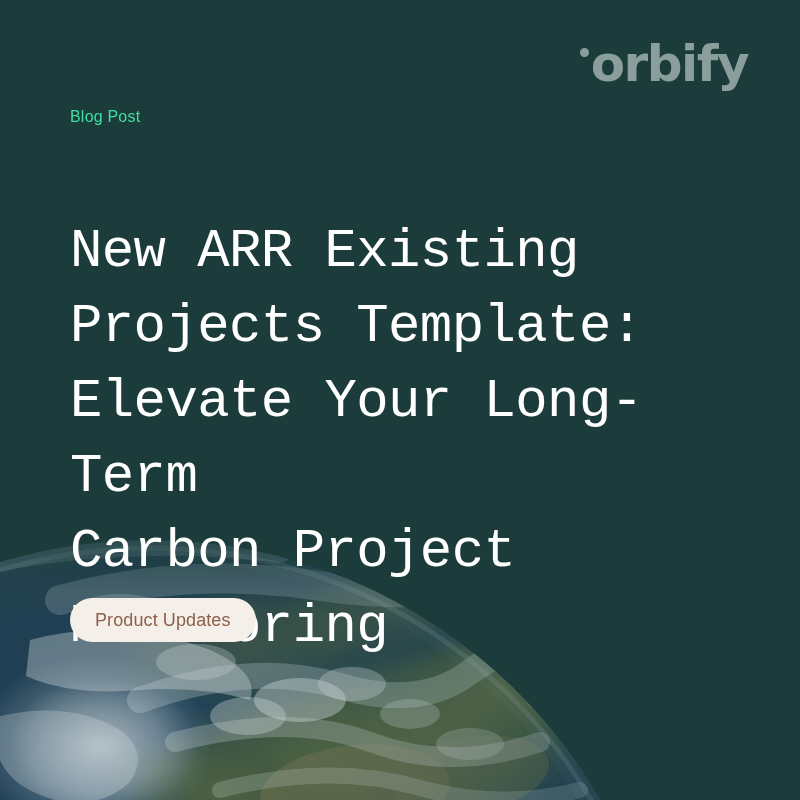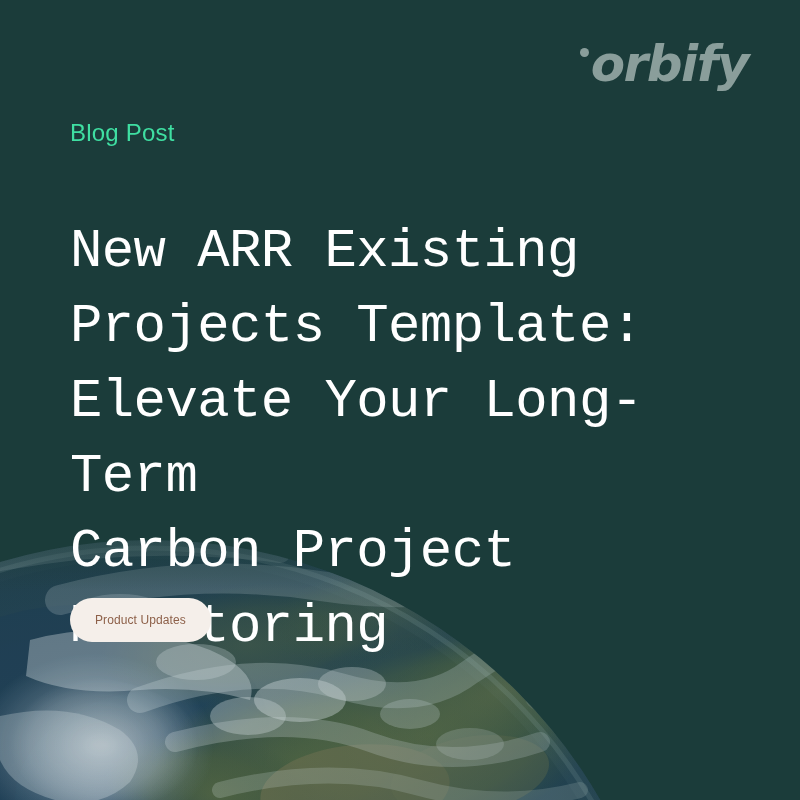--- a/index.html
+++ b/index.html
@@ -58,21 +58,20 @@
   }
 
   
   .logo {
     position: absolute;
     right: 52px;
     top: 36px;
     display: flex;
     align-items: flex-start;
     height: 56px;
-    font-style: italic;
   }
   .logo-dot {
     width: 9px;
     height: 9px;
     border-radius: 50%;
     background: #8a9e9b;
     margin-top: 12px;
     margin-right: 2px;
     flex: none;
   }
@@ -83,26 +82,25 @@
     letter-spacing: -1.5px;
     color: #8a9e9b;
     line-height: 56px;
   }
 
   
   .eyebrow {
     position: absolute;
     left: 70px;
     top: 102px;
-    font-size: 24px;
+    font-size: 16px;
     font-weight: 400;
     letter-spacing: 0.2px;
     color: #3fdfa2;
     line-height: 30px;
-    margin-top: 16px;
   }
 
   
   .title {
     position: absolute;
     left: 70px;
     top: 178px;
     width: 660px;
     font-family: Liberation Mono, monospace;
     font-size: 54px;
@@ -119,21 +117,21 @@
     left: 70px;
     top: 598px;
     display: inline-flex;
     align-items: center;
     justify-content: center;
     height: 44px;
     padding: 0 25px;
     border-radius: 24px;
     background: #f5efea;
     color: #8d6049;
-    font-size: 12px;
+    font-size: 18px;
     font-weight: 400;
     letter-spacing: 0.1px;
     box-sizing: border-box;
   }
 </style>
 </head>
 <body>
 
 <div class="card">
 

